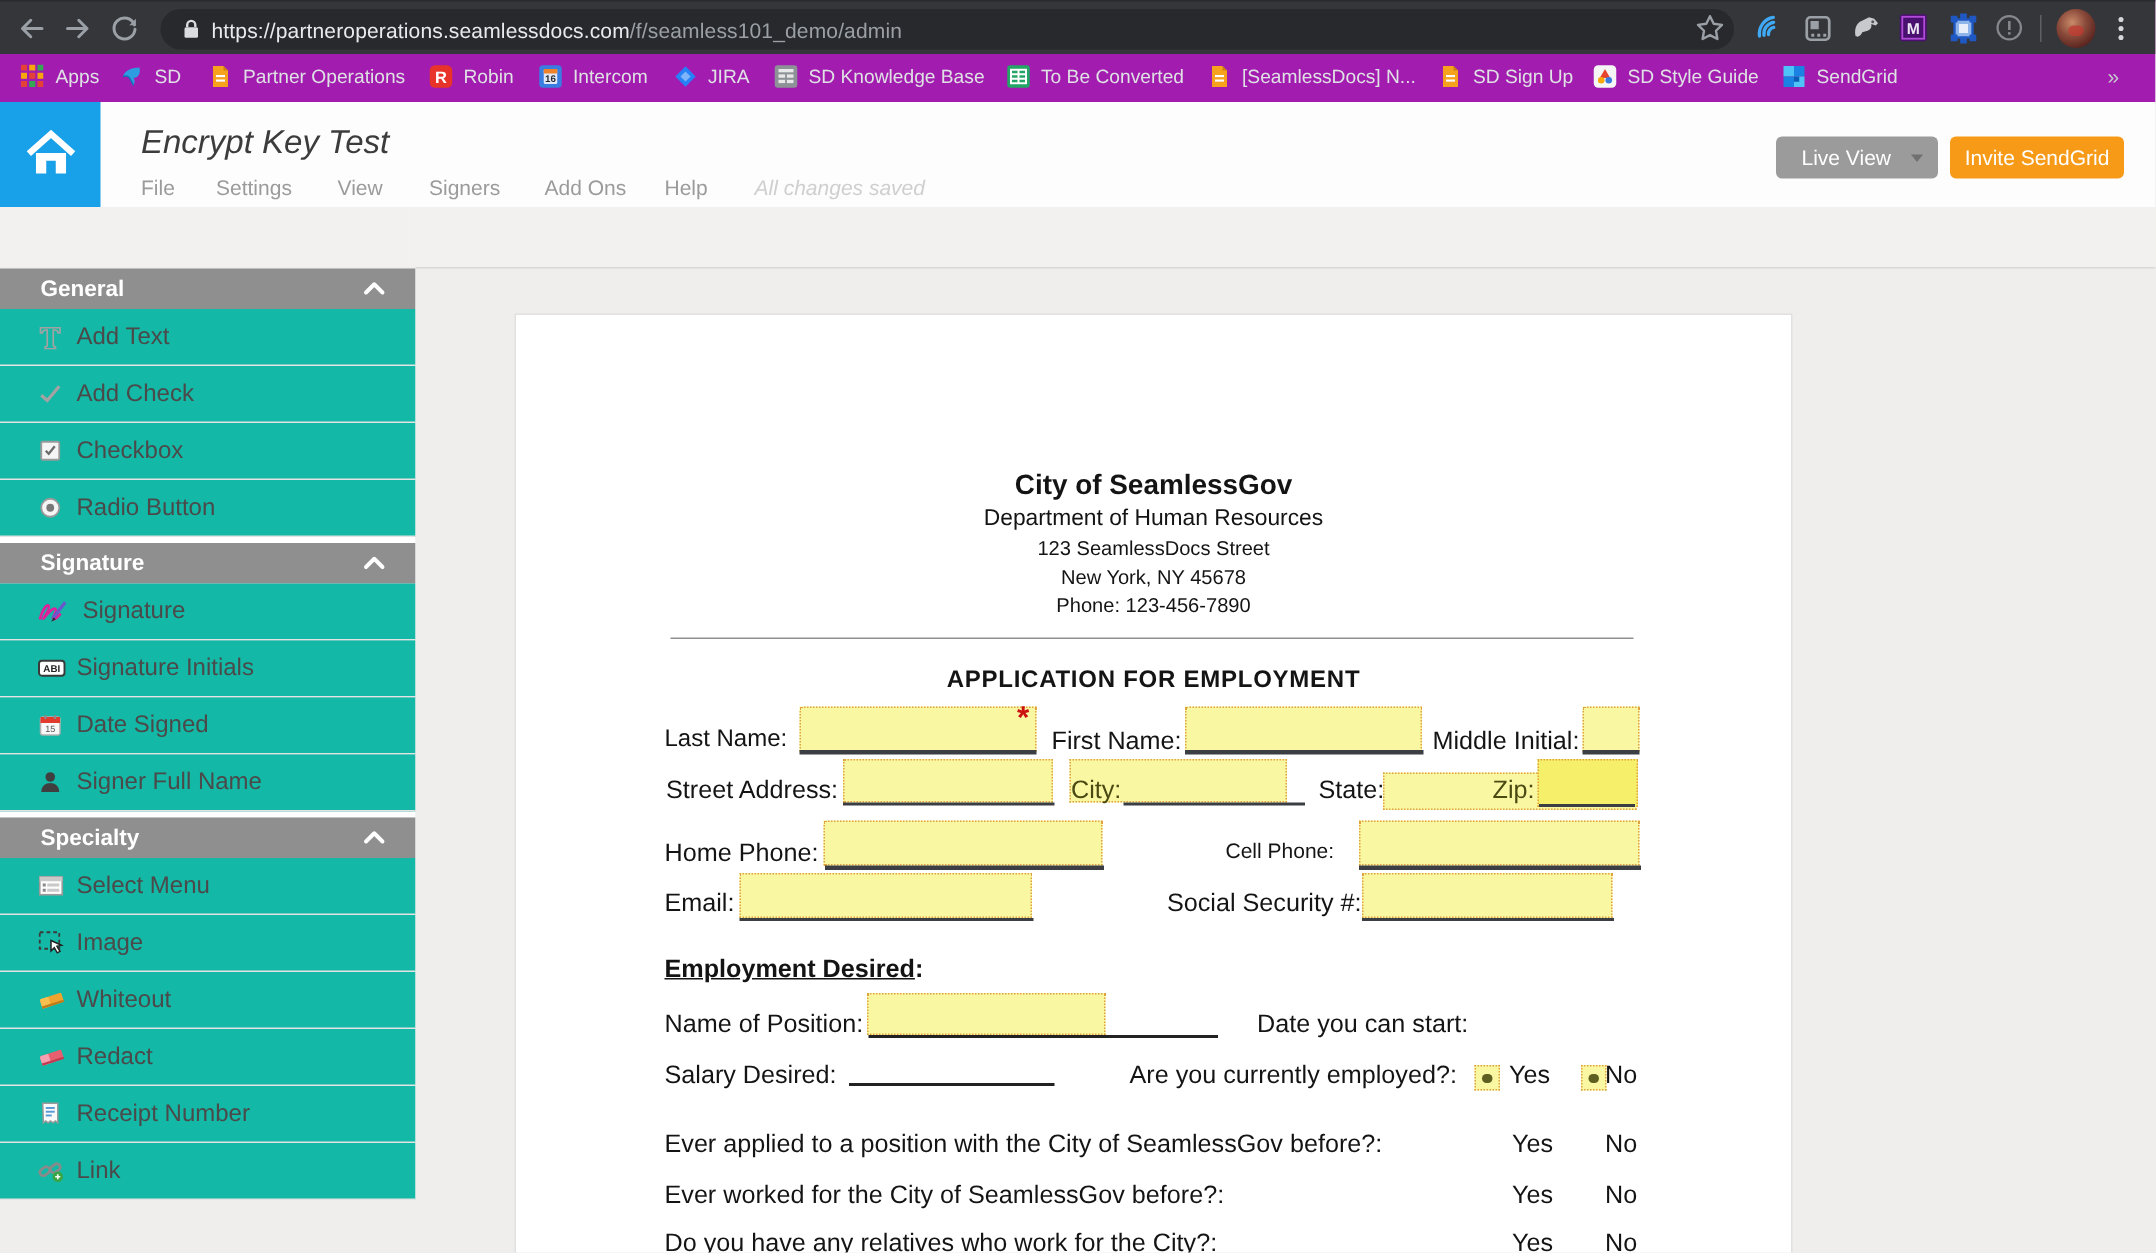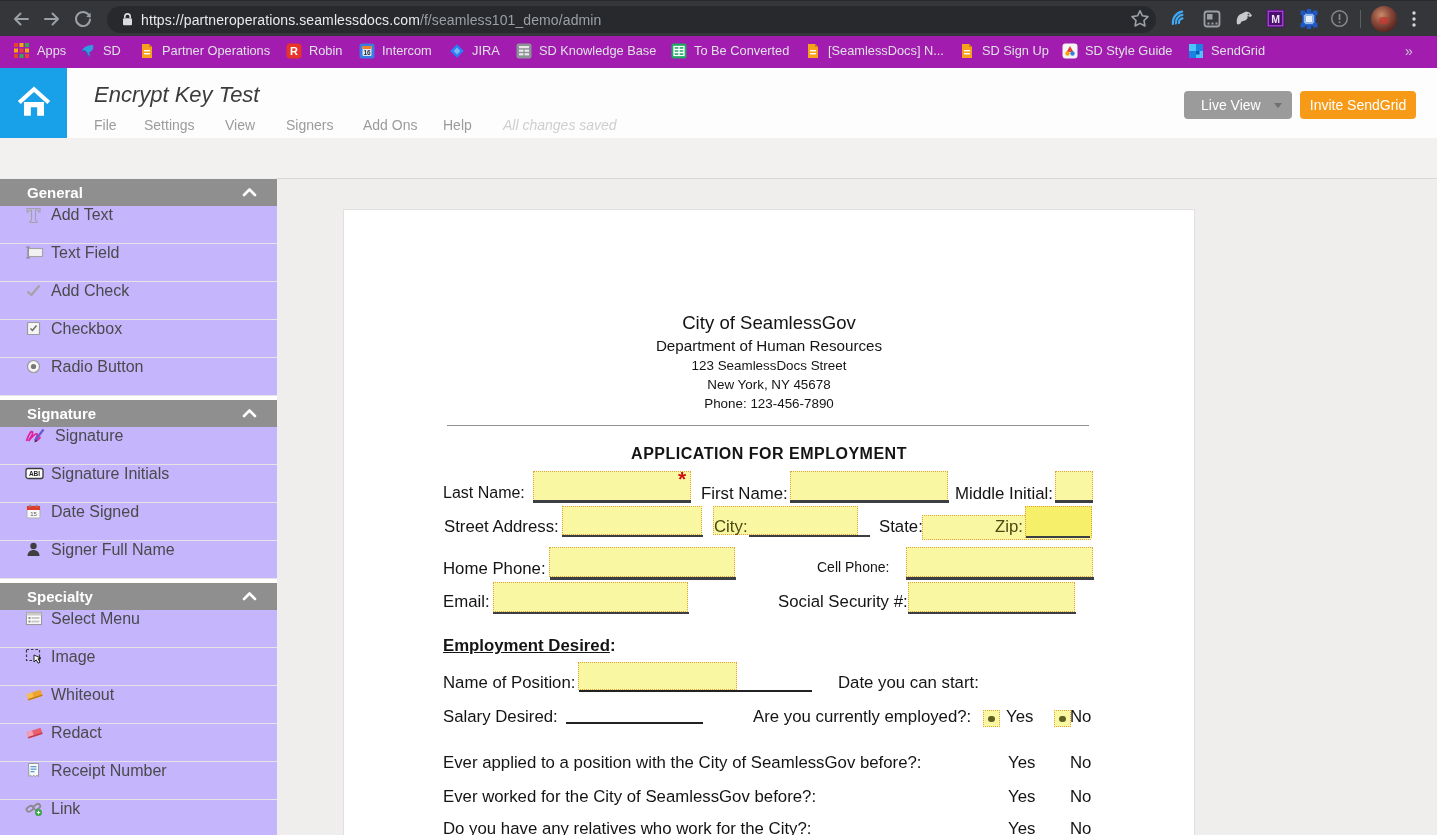--- a/index.html
+++ b/index.html
@@ -22,21 +22,21 @@
 #homebtn{position:absolute;left:0;top:0;width:67px;height:70px;background:#18a0e8}
 #ftitle{position:absolute;left:94px;top:14px;font-size:22px;font-style:italic;color:#3c3c3c}
 .menuitem{position:absolute;top:49px;font-size:14px;color:#9b9b9b}
 #liveview{position:absolute;left:1184px;top:23px;width:108px;height:28px;background:#9b9b9b;border-radius:4px;color:#fff;font-size:14px;text-align:left;line-height:28px;padding-left:17px}
 #liveview .car{position:absolute;right:10px;top:12px;width:0;height:0;border-left:4.5px solid transparent;border-right:4.5px solid transparent;border-top:5px solid #707070}
 #invite{position:absolute;left:1300px;top:23px;width:116px;height:28px;background:#f79a17;border-radius:4px;color:#fff;font-size:14px;text-align:center;line-height:28px}
 
 #sidebar{position:absolute;left:0;top:138px;width:277px;height:697px}
 .shead{position:relative;width:277px;height:27px;background:#8f8f8f;color:#fff;font-size:15px;font-weight:bold;line-height:27px;padding-left:27px}
 .shead svg{position:absolute;right:20px;top:8px}
-.srow{position:relative;width:277px;height:38px;background:#c4b5fd;border-bottom:1px solid #e4e4e4;display:flex;}
+.srow{position:relative;width:277px;height:38px;background:#14b8a6;border-bottom:1px solid #e4e4e4;display:flex;align-items:center}
 .srow .sic{width:17px;height:17px;margin-left:25px;margin-right:9px;flex:none;position:relative}
 .srow .stx{font-size:16px;color:#4a4a4a}
 .sgap{height:4px;background:#fff}
 
 #content{position:absolute;left:277px;top:138px;width:1160px;height:697px;background:#efeeed}
 #cline{position:absolute;left:0;top:40px;width:1160px;height:1px;background:#d9d8d6}
 #ctop{position:absolute;left:0;top:0;width:1160px;height:40px;background:#f2f1f0}
 #page{position:absolute;left:67px;top:71.5px;width:850px;height:626px;background:#fff;box-shadow:0 0 0 1px rgba(120,120,130,0.10)}
 .doc{position:absolute;color:#141414;white-space:nowrap}
 .fld{position:absolute;background:#faf7a3;border:1px dotted #dfa23f}
@@ -259,27 +259,20 @@
  <div class="shead" style="margin-top:41px">General<svg width="15" height="10" viewBox="0 0 15 10">
         <path d="M2 8 L7.5 2.5 L13 8" stroke="#fff" stroke-width="2.6" fill="none" stroke-linecap="round" stroke-linejoin="round"></path>
       </svg></div>
  <div class="srow">
       <div class="sic"><svg width="17" height="17" viewBox="0 0 17 17">
           <path d="M2 2.5 h13 v3.5 h-1.2 c-0.2-1.3-0.8-2-2.3-2 h-1 v10 c0 0.8 0.4 1.2 1.5 1.3 v1.2 h-7 v-1.2 c1.1-0.1 1.5-0.5 1.5-1.3 v-10 h-1 c-1.5 0-2.1 0.7-2.3 2 H2 z" fill="none" stroke="#a3a3a3" stroke-width="1.1"></path>
         </svg></div>
       <div class="stx">Add Text</div>
     </div>
  <div class="srow">
-      <div class="sic"><svg width="19" height="17" viewBox="0 0 19 17">
-          <rect x="3.5" y="4.5" width="14" height="8" fill="#f2f2f2" stroke="#a3a3a3" stroke-width="1.1"></rect>
-          <path d="M1 3 h4 M3 3 v11 M1 14 h4" stroke="#8a8a8a" stroke-width="1.2" fill="none"></path>
-        </svg></div>
-      <div class="stx">Text Field</div>
-    </div>
- <div class="srow">
       <div class="sic"><svg width="17" height="17" viewBox="0 0 17 17">
           <path d="M2.5 9.5 L6.5 13 L14.5 3.5" stroke="#a3a3a3" stroke-width="2.2" fill="none"></path>
         </svg></div>
       <div class="stx">Add Check</div>
     </div>
  <div class="srow">
       <div class="sic"><svg width="17" height="17" viewBox="0 0 17 17">
           <rect x="2.5" y="2.5" width="12" height="12" rx="1" fill="#f5f5f5" stroke="#9a9a9a" stroke-width="1.2"></rect>
           <path d="M5.5 8.5 L7.5 10.5 L11.5 5.5" stroke="#6b6b6b" stroke-width="1.5" fill="none"></path>
         </svg></div>
@@ -391,21 +384,21 @@
           <path d="M13.5 10.8v3.4M11.8 12.5h3.4" stroke="#fff" stroke-width="1.1"></path>
         </svg></div>
       <div class="stx">Link</div>
     </div>
 </div>
 <div class="abs" style="left:0;top:138px;width:1437px;height:40px;background:#f2f1f0"></div>
 <div id="content">
  <div id="ctop"></div>
     <div id="cline"></div>
  <div id="page">
-  <div class="doc ctr" style="top:102px;font-size:18.6px;font-weight:normal">City of SeamlessGov</div>
+  <div class="doc ctr" style="top:102px;font-size:18.6px;font-weight:bold">City of SeamlessGov</div>
   <div class="doc ctr" style="top:127px;font-size:15.2px">Department of Human Resources</div>
   <div class="doc ctr" style="top:148px;font-size:13.4px">123 SeamlessDocs Street</div>
   <div class="doc ctr" style="top:167px;font-size:13.4px">New York, NY 45678</div>
   <div class="doc ctr" style="top:186px;font-size:13.4px">Phone: 123-456-7890</div>
   <div class="abs" style="left:103px;top:215px;width:642px;height:1px;background:#909090"></div>
   <div class="doc ctr" style="top:235px;font-size:16px;font-weight:bold;letter-spacing:0.5px">APPLICATION FOR EMPLOYMENT</div>
 
   <div class="fld" style="left:189px;top:261px;width:158px;height:30px"></div>
   <div class="dkline" style="left:189px;top:290.5px;width:158px"></div>
   <div class="doc" style="left:334px;top:257px;color:#cc1111;font-size:21px;font-weight:bold">*</div>

